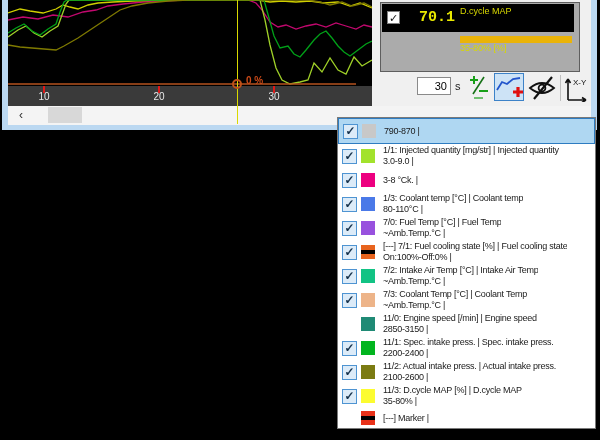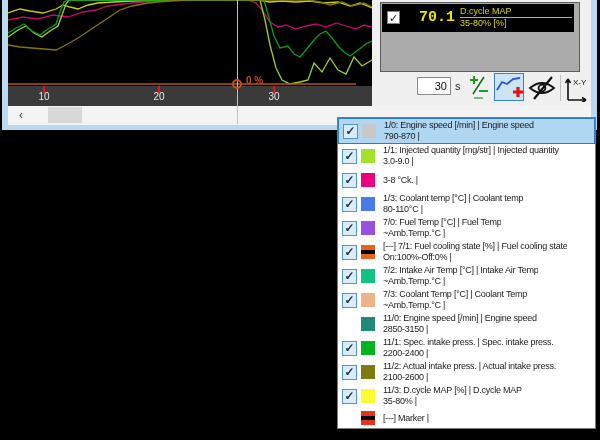--- a/index.html
+++ b/index.html
@@ -29,21 +29,21 @@
 
   
   #right-panel { left:370px; top:0; width:219px; height:106px; background:#F0F0F0; }
   #display-box { position:absolute; left:8px; top:2px; width:200px; height:70px;
                  background:#ABABAB; border:1px solid #5E5E5E; }
   #display-row { position:absolute; left:1px; top:1px; width:192px; height:28px; background:#000; }
   #display-checkbox { position:absolute; left:5px; top:7px; width:13px; height:13px; background:#FFF;
                       border:1px solid #808080; color:#111; font-size:11px; line-height:12px; text-align:center; }
   #display-value { position:absolute; left:37px; top:5px; color:#E8E800; font-size:15px; font-weight:bold;font-family:Liberation Mono, monospace; }
   #display-label { position:absolute; left:78px; top:2px; width:112px; color:#D8D800; font-size:9px; line-height:11px; }
-  #display-label .lbl1 { border-bottom:1px solid #eab308; padding-bottom:0; }
+  #display-label .lbl1 { border-bottom:7px solid #eab308; padding-bottom:19px; }
   #time-input { position:absolute; left:415px; top:77px; width:34px; height:18px; border:1px solid #8A8A8A;
                 background:#FFF; font-size:11px; text-align:right; padding-right:3px;
                 font-family:"Liberation Sans",sans-serif; }
   #time-unit { position:absolute; left:453px; top:80px; font-size:11px; color:#222; }
   #scale-icon { left:464px; top:74px; width:24px; height:26px; }
   #curve-add-btn { position:absolute; left:492px; top:73px; width:30px; height:28px;
                    border:1px solid #3C82C8; background:#CDE3F6; }
   #hide-curves-btn { position:absolute; left:526px; top:74px; width:28px; height:27px; }
   #toolbar-separator { position:absolute; left:558px; top:75px; width:1px; height:26px; background:#C0C0C0; }
   #xy-mode-btn { position:absolute; left:562px; top:74px; width:26px; height:28px; }
@@ -146,21 +146,20 @@
     <span id="xy-label">X-Y</span>
   </div>
 
 </div>
 
 <div id="channel-dropdown" class="abs">
     <div class="dd-item selected">
       <span class="dd-check">✓</span>
       <span class="dd-swatch" style="background: rgb(200, 200, 200);"></span>
       <div class="dd-text">
-        <div>1/0: Engine speed [/min] | Engine speed</div>
         <div>790-870 |</div>
       </div>
     </div>
     <div class="dd-item">
       <span class="dd-check">✓</span>
       <span class="dd-swatch" style="background: rgb(162, 226, 44);"></span>
       <div class="dd-text">
         <div>1/1: Injected quantity [mg/str] | Injected quantity</div>
         <div>3.0-9.0 |</div>
       </div>

